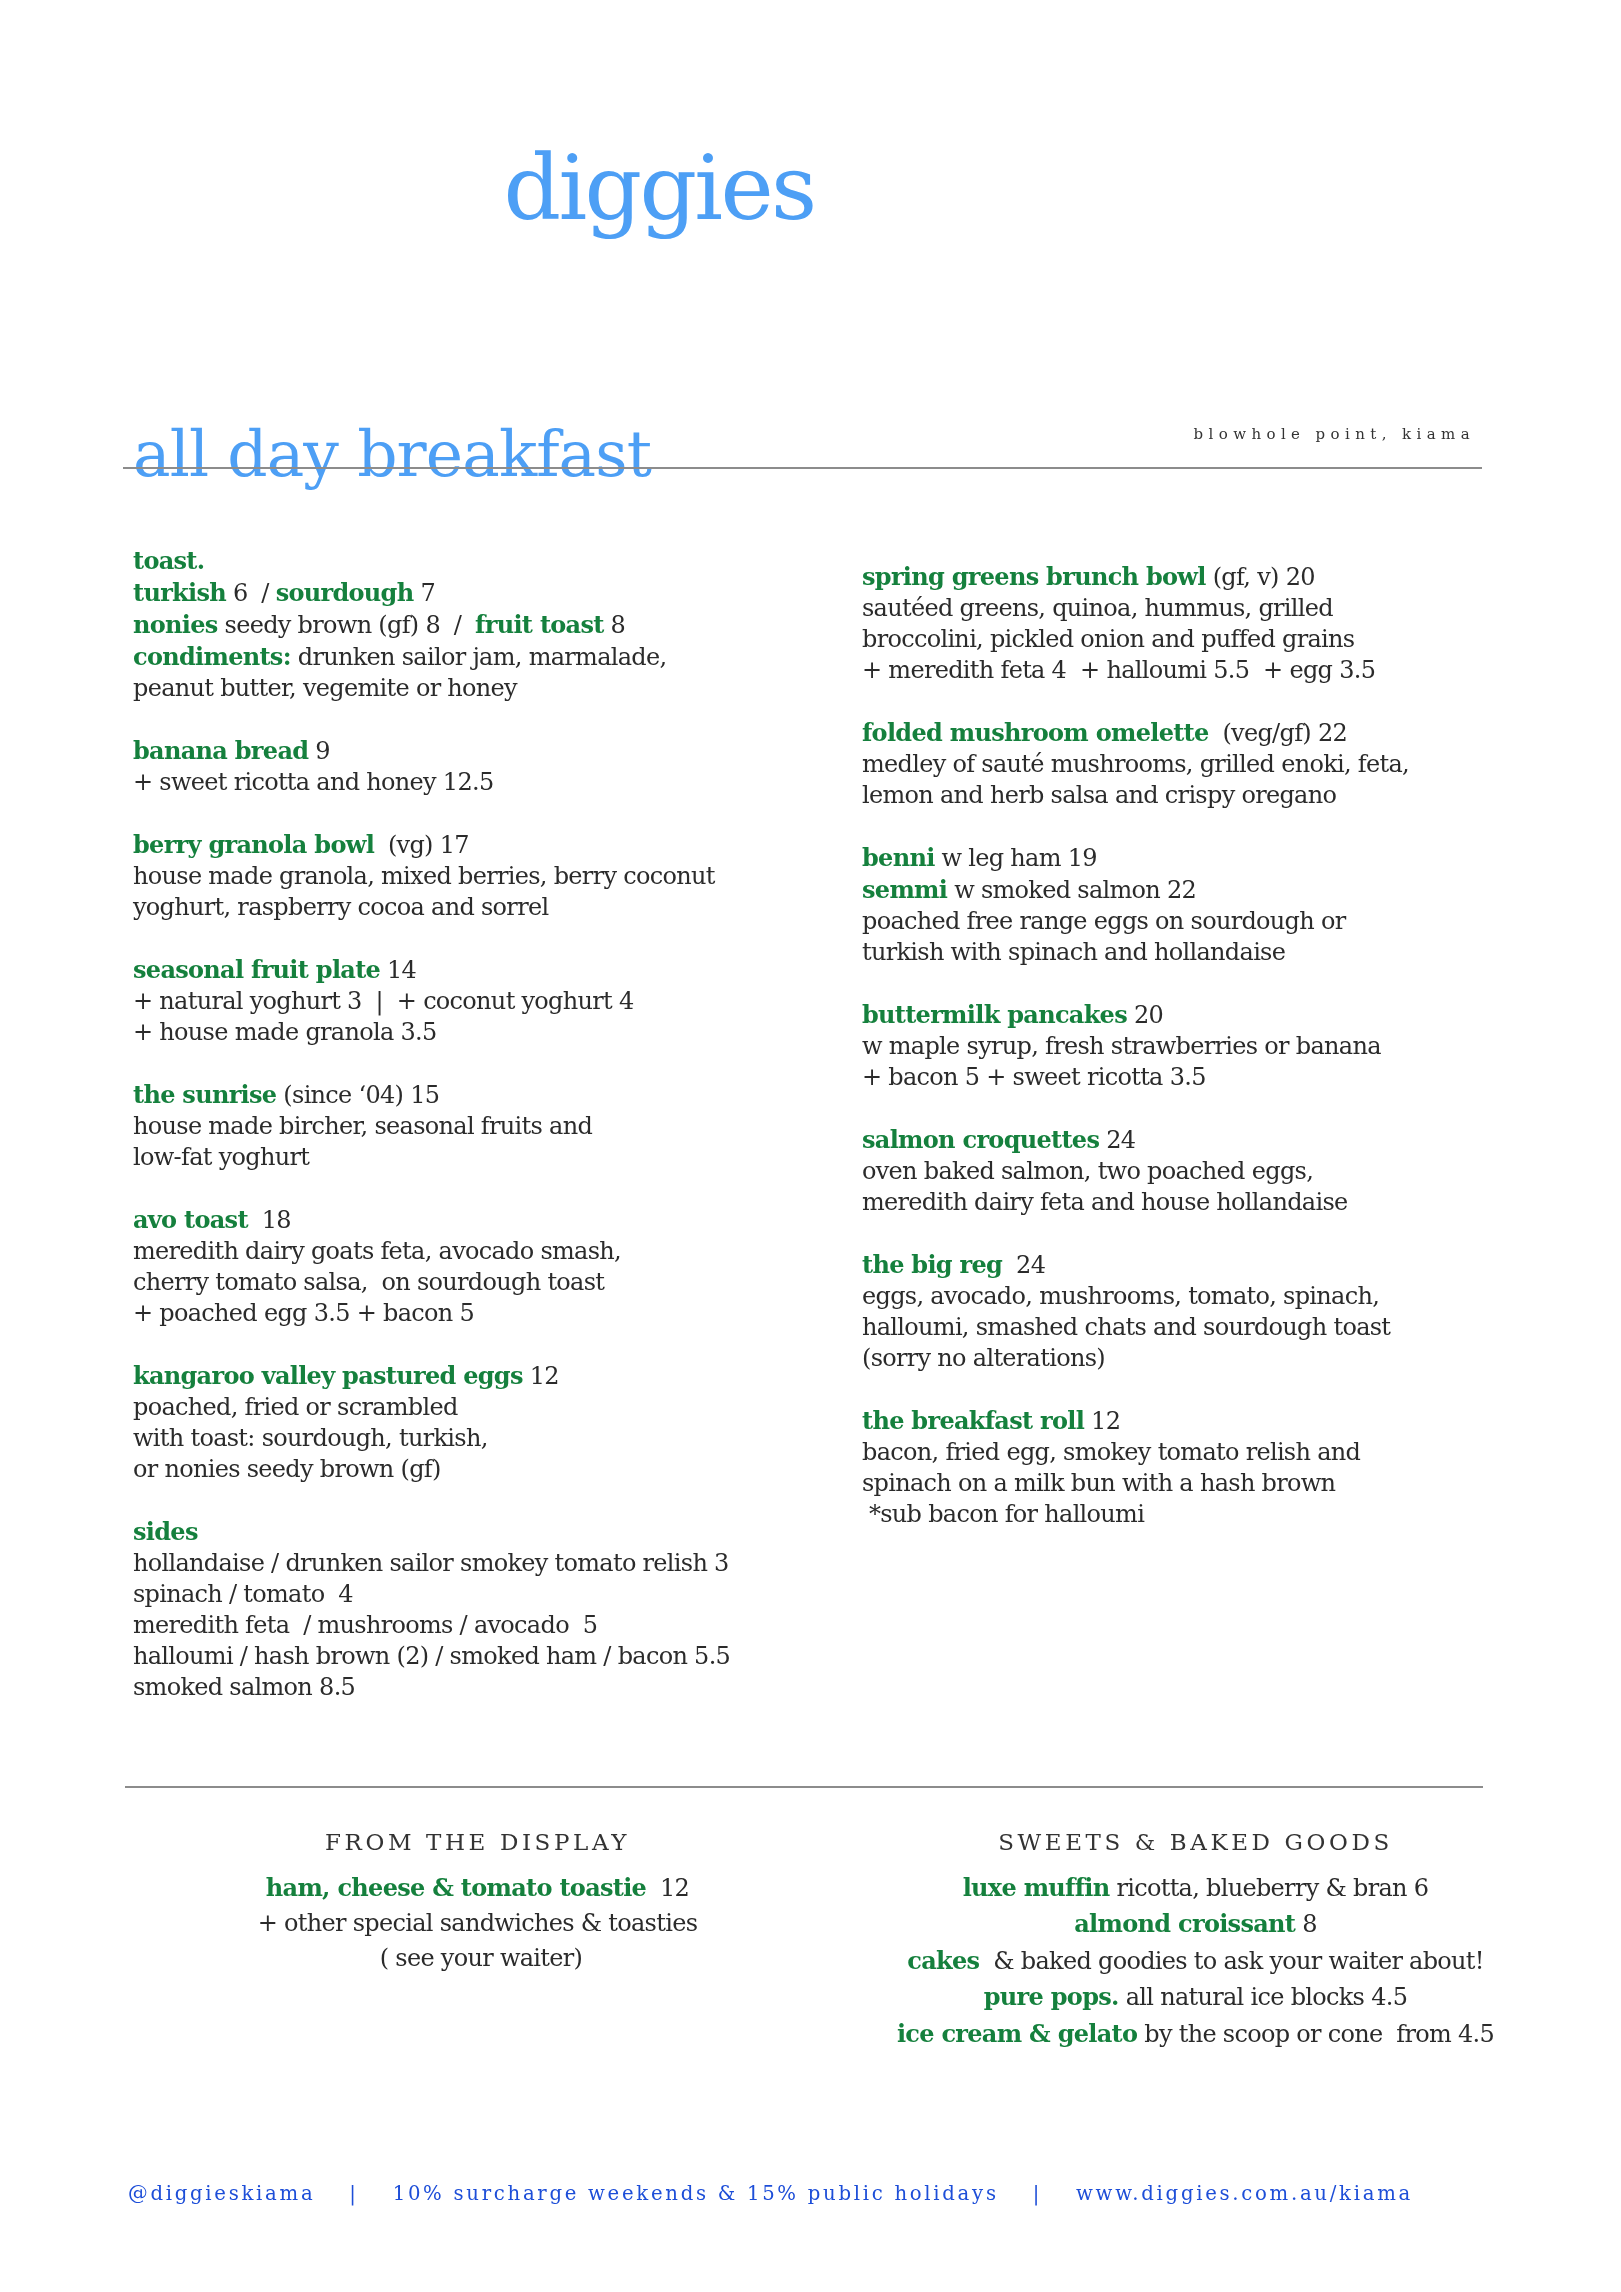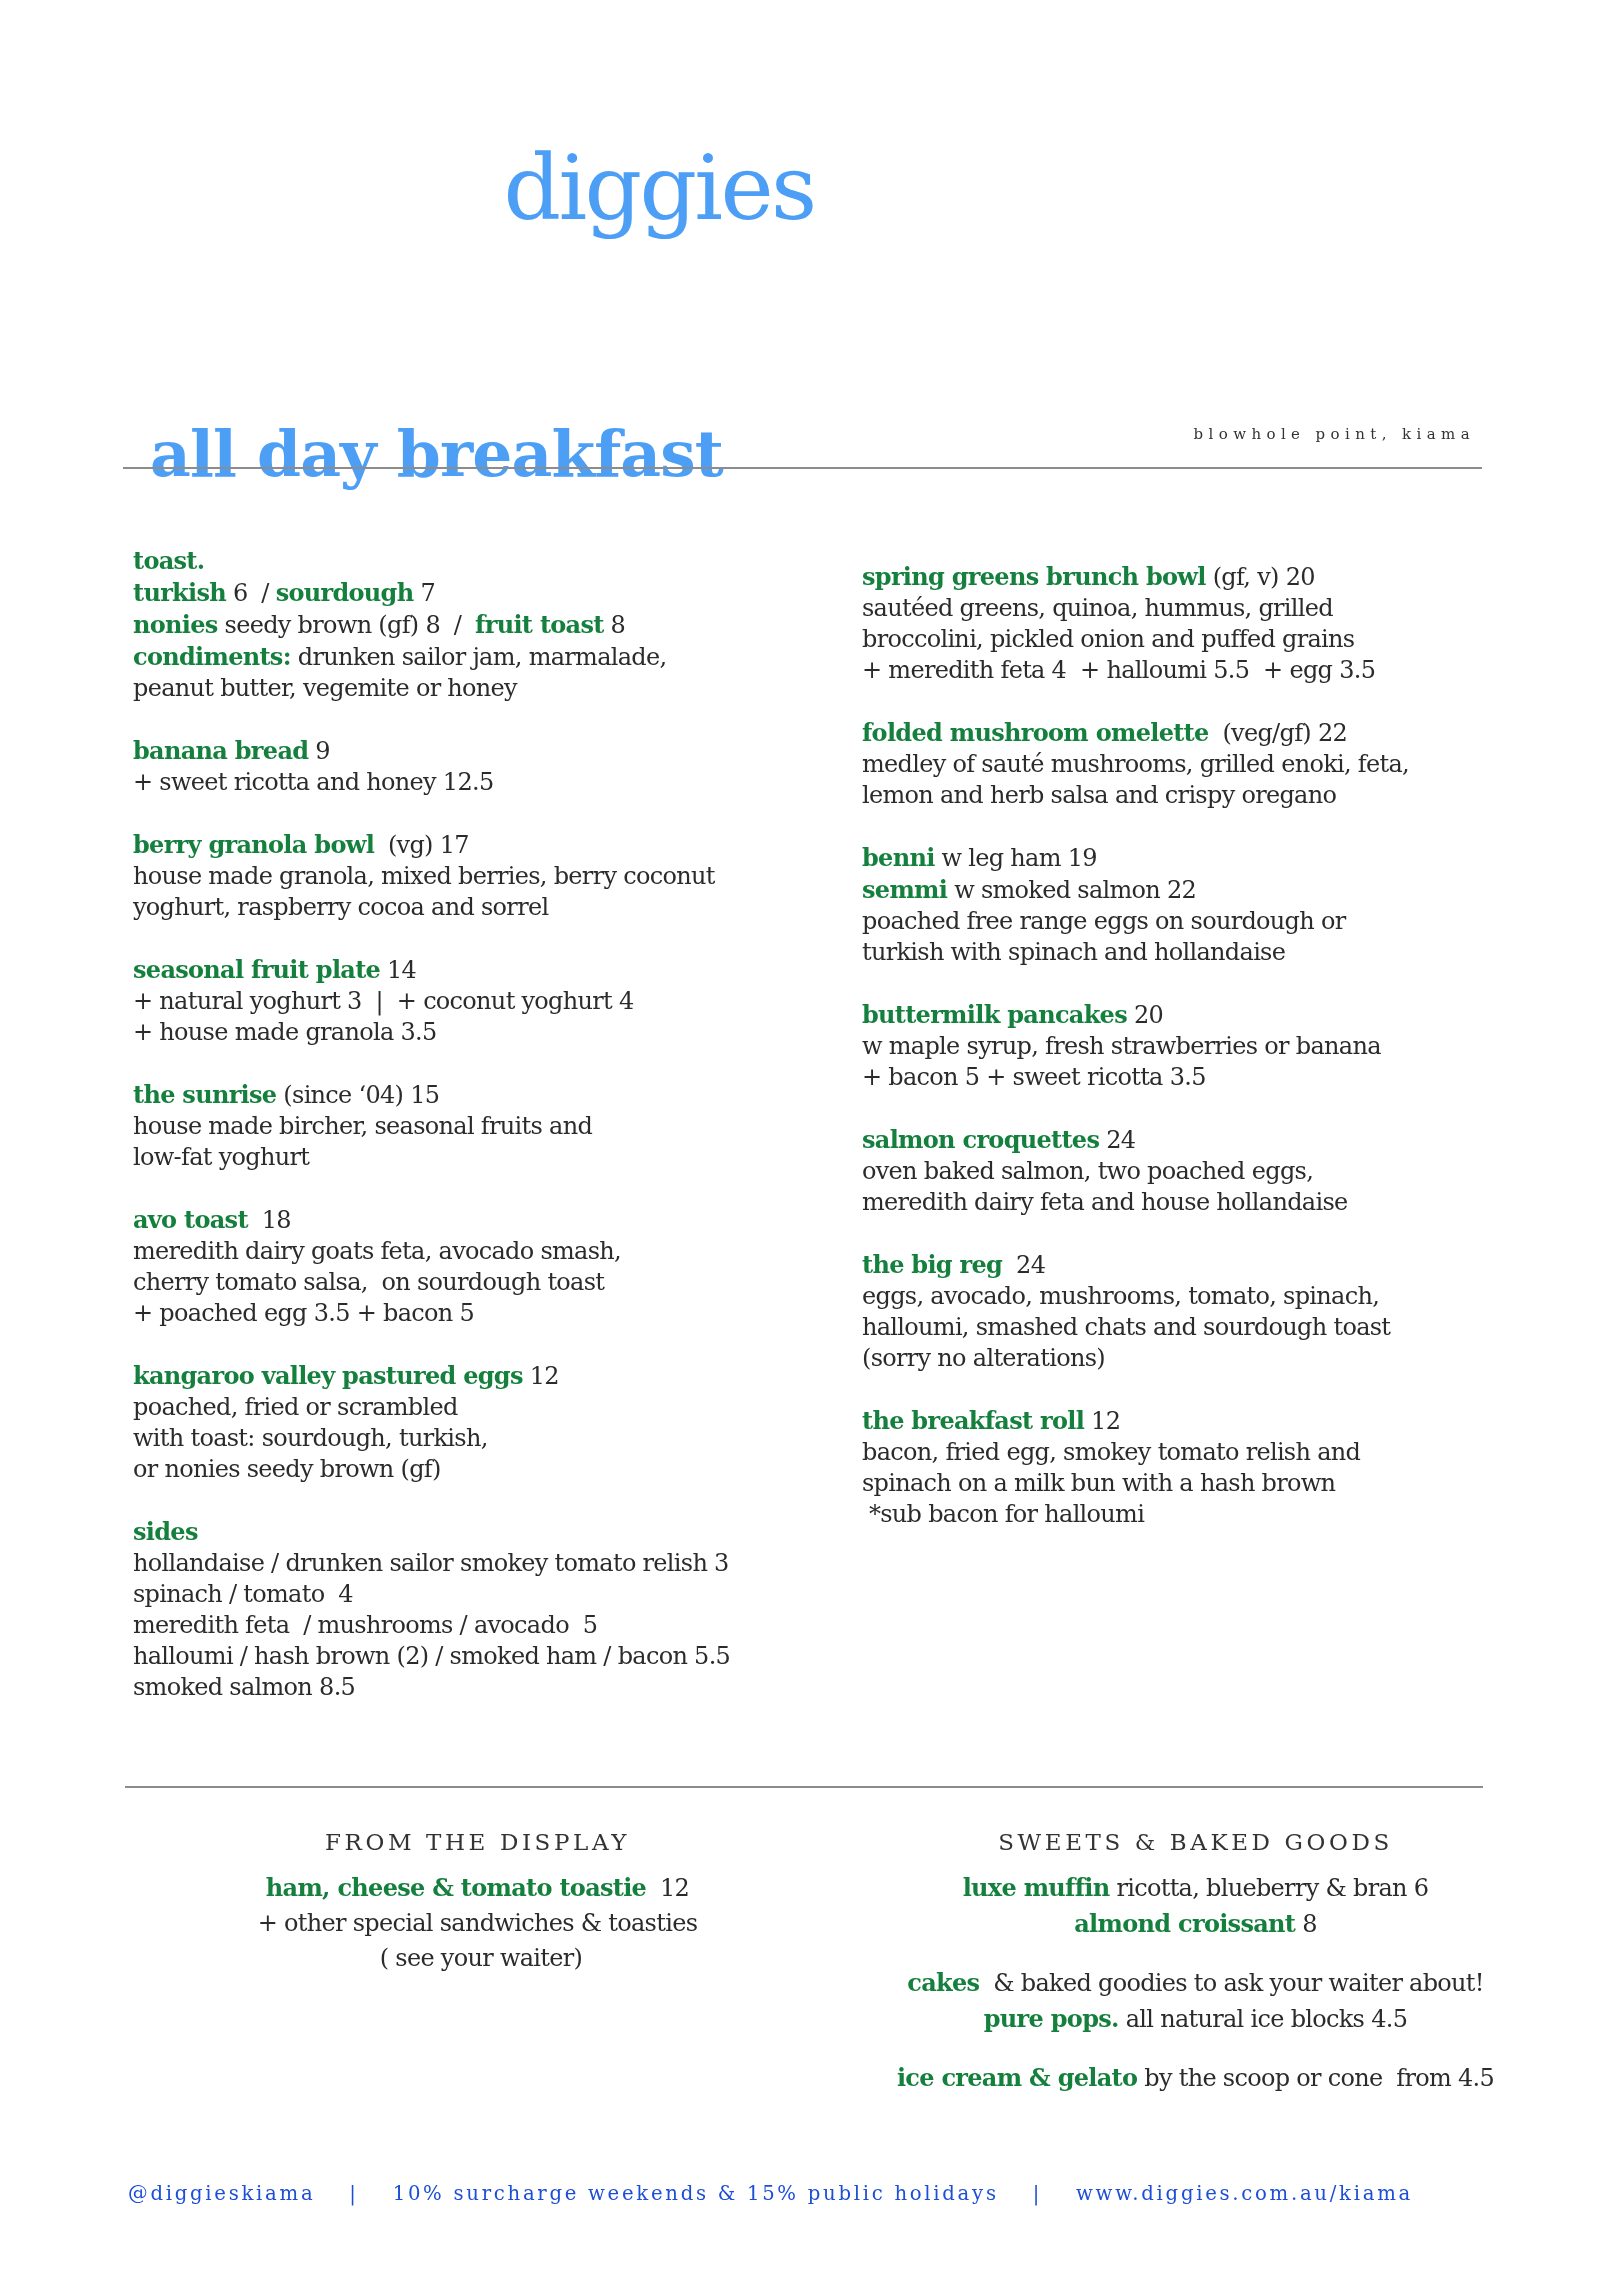--- a/index.html
+++ b/index.html
@@ -6,23 +6,23 @@
     body {
       width: 1622px; height: 2293px; position: relative; overflow: hidden;
       font-family: "DejaVu Serif", serif; color: #2a2a2a;
     }
     .logo {
       position: absolute; left: 0; width: 1318px; top: 143px; text-align: center;
       font-family: "DejaVu Serif", serif; color: #4d9ff5; font-size: 90px;
       letter-spacing: -2.7px; line-height: 1;
     }
     .page-title {
-      position: absolute; left: 150px; top: 381px;
+      position: absolute; left: 133px; top: 381px;
       font-family: "DejaVu Serif", serif; color: #4d9ff5; font-size: 63px;
-      font-weight: bold; letter-spacing: -0.9px; line-height: 1;
+      font-weight: normal; letter-spacing: -0.9px; line-height: 1;
     }
     .location {
       position: absolute; right: 147px; top: 425px;
       font-family: "DejaVu Serif", serif; font-size: 15px; color: #333;
       letter-spacing: 5.4px;
     }
     .rule { position: absolute; height: 1.8px; background: #8c8c8c; }
     .rule-top { left: 123px; width: 1359px; top: 467px; }
     .rule-mid { left: 125px; width: 1358px; top: 1786px; }
     .col { position: absolute; top: 545px; width: 681px; }
@@ -35,21 +35,21 @@
     }
     .b { font-weight: bold; color: #15803d; }
     .sec-head {
       font-family: "DejaVu Serif", serif; font-size: 23px; letter-spacing: 3.6px;
       color: #333; line-height: 30px; margin-bottom: 12.5px;
     }
     .lower { position: absolute; top: 1827px; text-align: center; }
     .lower-left { left: 128px; width: 699px; }
     .lower-right { left: 846px; width: 699px; }
     .lower .line { line-height: 35px; }
-    .lower-right .line.gap { margin-top: 23px; }
+    .lower-right .line.gap { margin-top: 1px; }
     .footer {
       position: absolute; top: 2182px; left: 128px; width: 1379px;
       font-family: "DejaVu Serif", serif; font-size: 19.7px; color: #1d4ed8;
       letter-spacing: 2.7px; white-space: pre;
     }
     .footer .sep { display: inline-block; margin: 0 34px; }
   </style>
 </head>
 <body>
 

